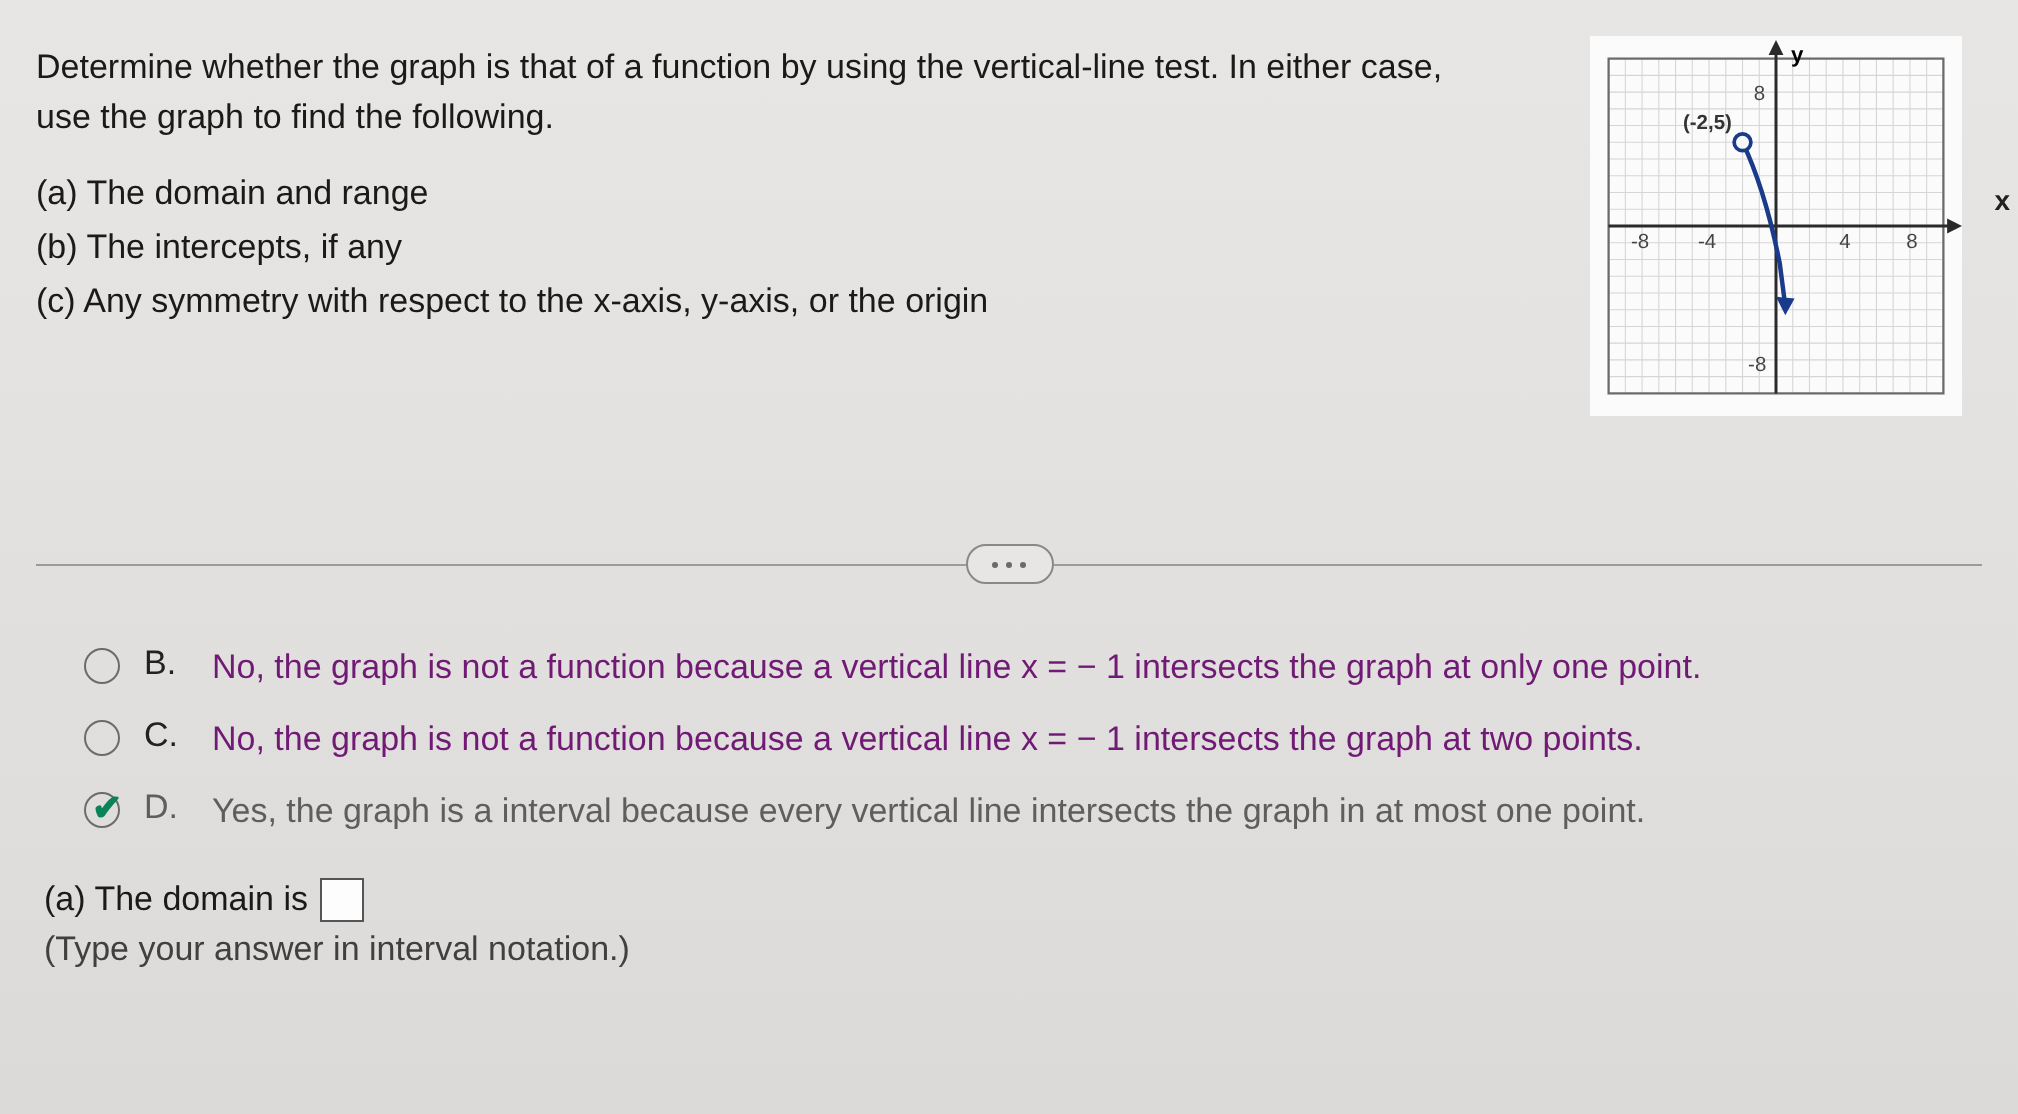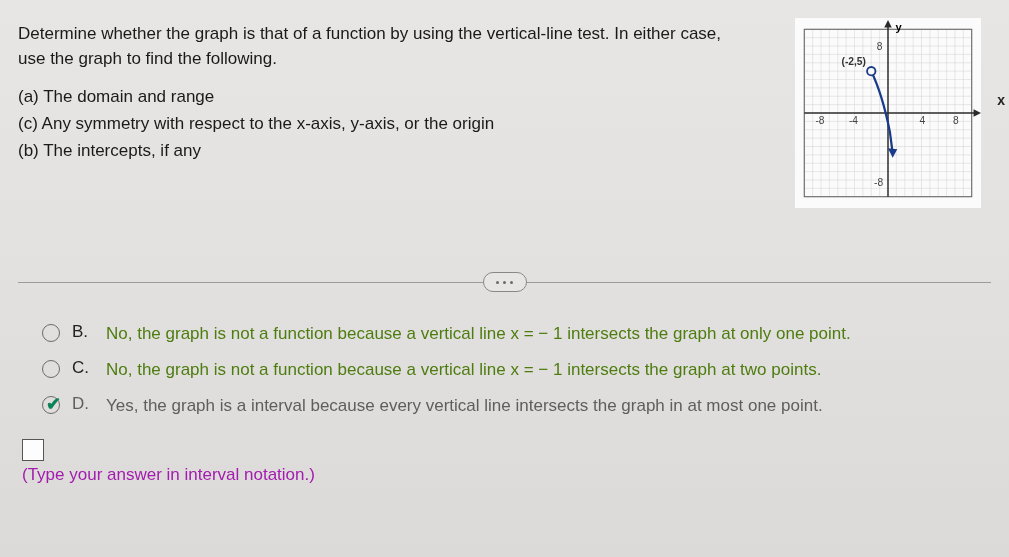--- a/index.html
+++ b/index.html
@@ -97,55 +97,55 @@
       font-size: 18px;
       font-weight: bold;
       left: 3px;
       top: -4px;
     }
     .choice-letter {
       font-weight: 400;
       min-width: 22px;
       color: #222;
     }
-    .choice-text { line-height: 1.4; color: #4d7c0f; }
+    .choice-text { line-height: 1.4; color: #701a75; }
     .selected .choice-letter, .selected .choice-text { color: #5e5e5e; }
     .answer-section {
       margin-top: 22px;
       padding-left: 4px;
     }
     .answer-line { display: flex; align-items: center; gap: 6px; margin-bottom: 4px; }
     .answer-box {
       display: inline-block;
       width: 22px;
       height: 22px;
       border: 1.4px solid #555;
       background: #fdfdfd;
       vertical-align: middle;
     }
-    .hint { color: #a21caf; }
+    .hint { color: #404040; }
     .x-label-ext {
       position: absolute;
       right: -24px;
       top: 74px;
       font-size: 14px;
       font-weight: bold;
       color: #222;
     }
   </style>
 </head>
 <body>
 
 <div class="top-section">
   <div class="question-text">
     <div class="intro">Determine whether the graph is that of a function by using the vertical-line test. In either case, use the graph to find the following.</div>
     <div class="subparts">
       <div>(a) The domain and range</div>
+      <div>(b) The intercepts, if any</div>
       <div>(c) Any symmetry with respect to the x-axis, y-axis, or the origin</div>
-      <div>(b) The intercepts, if any</div>
     </div>
   </div>
 
   <div class="graph-container">
     <svg class="graph" width="186" height="190" viewBox="0 0 200 200">
 
       <g stroke="#d6d6d6" stroke-width="0.6">
         <line x1="10" y1="10" x2="10" y2="190"></line>
           <line x1="19" y1="10" x2="19" y2="190"></line>
           <line x1="28" y1="10" x2="28" y2="190"></line>
@@ -241,16 +241,17 @@
     <div class="radio-outer radio-checked">
       <span class="checkmark">✔</span>
     </div>
     <div class="choice-letter">D.</div>
     <div class="choice-text">Yes, the graph is a interval because every vertical line intersects the graph in at most one point.</div>
   </div>
 </div>
 
 <div class="answer-section">
   <div class="answer-line">
+    <span>(a) The domain is</span>
     <span class="answer-box"></span>
   </div>
   <div class="hint">(Type your answer in interval notation.)</div>
 </div>
 
 </body></html>

